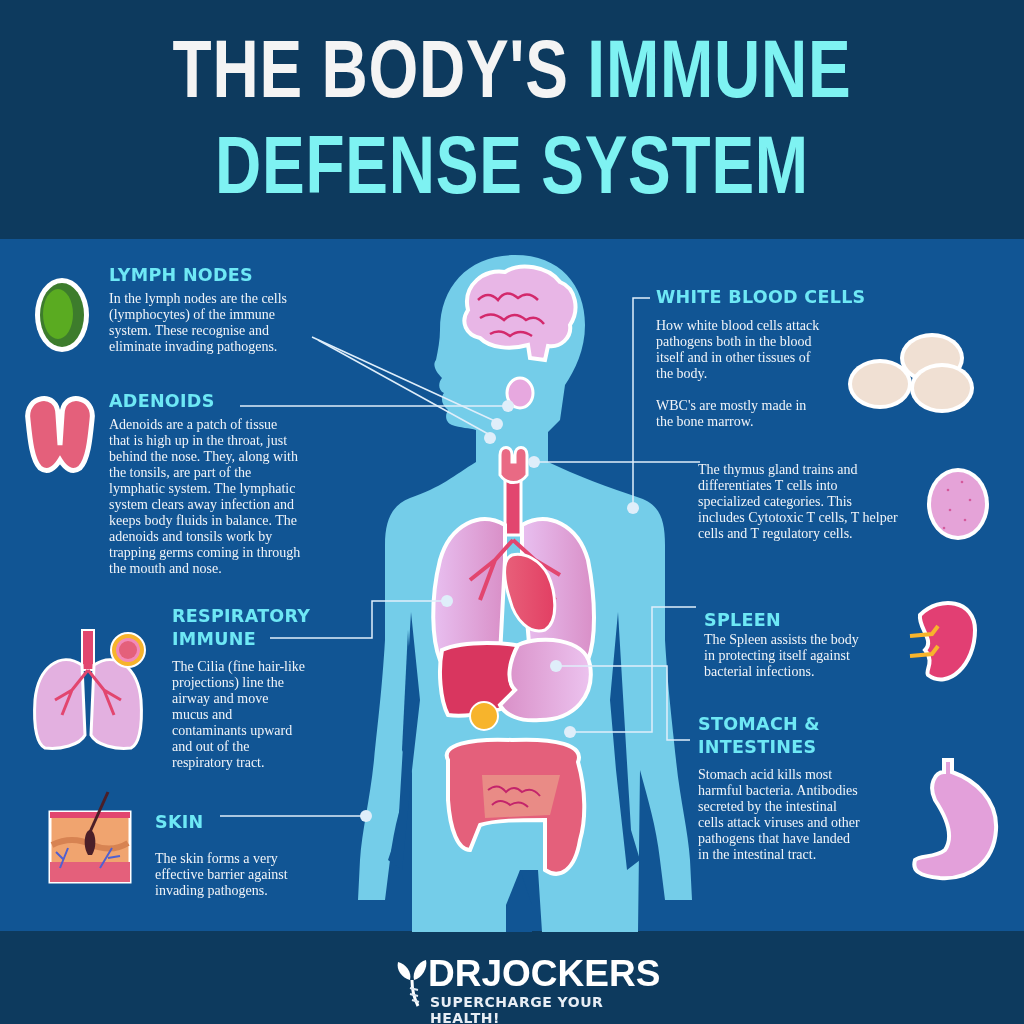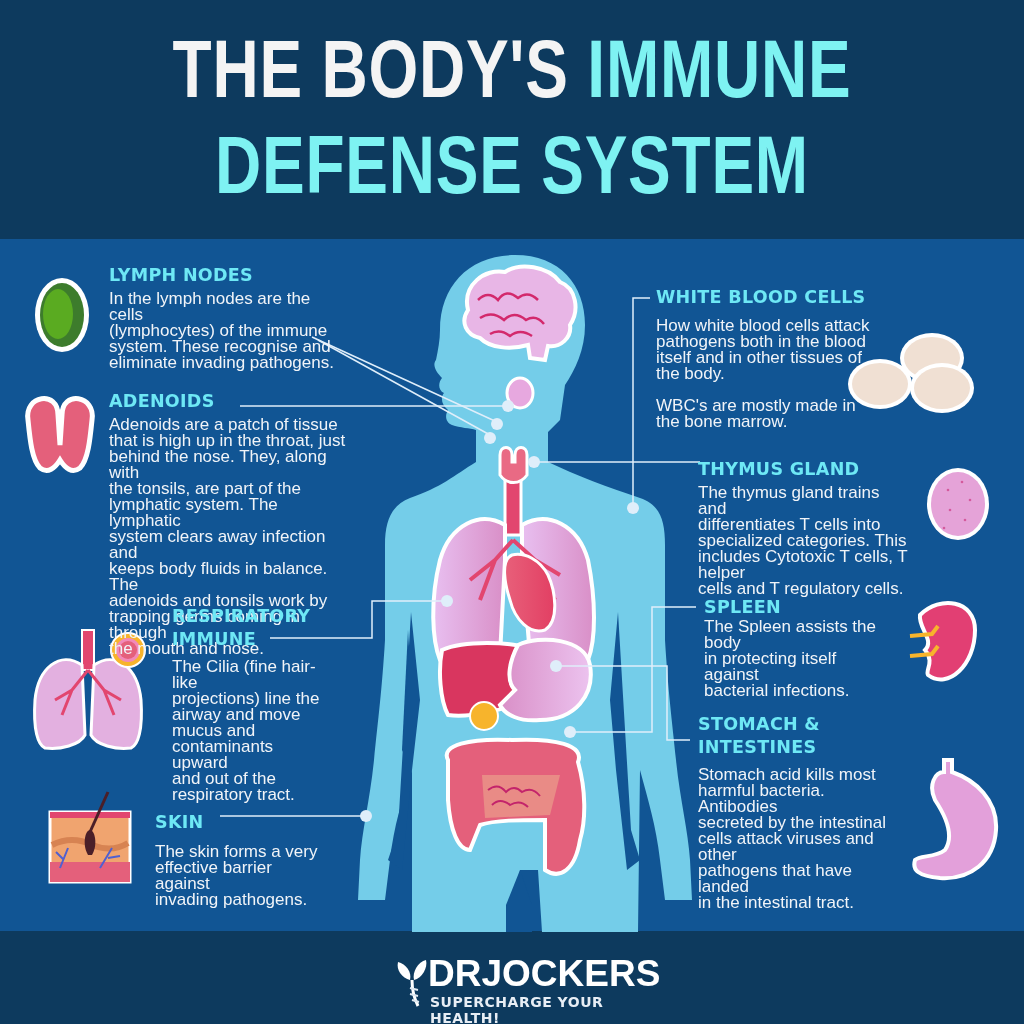--- a/index.html
+++ b/index.html
@@ -9,21 +9,21 @@
   .title { position: absolute; left: 0; width: 1024px; text-align: center; font-family: "Liberation Sans", sans-serif; font-weight: bold; font-size: 82px; letter-spacing: 1px; transform: scaleX(0.78); transform-origin: center; line-height: 82px; }
   .title.l1 { top: 28px; }
   .title.l2 { top: 124px; }
   .w { color: #f4f4f4; }
   .c { color: #7ef2f2; }
   .main { position: absolute; left: 0; top: 239px; width: 1024px; height: 692px; background: #115594; }
   .footer { position: absolute; left: 0; top: 931px; width: 1024px; height: 93px; background: #0d3a5e; }
   .art { position: absolute; left: 0; top: 0; width: 1024px; height: 1024px; }
   .sec { position: absolute; color: #fff; }
   .sec h2 { font-family: "DejaVu Sans", sans-serif; font-weight: bold; color: #6ee8f5; font-size: 17.5px; line-height: 23px; letter-spacing: 0.3px; }
-  .sec p { font-family: Liberation Sans, sans-serif; font-size: 17px; line-height: 16px; color: #f1f4f8; margin-top: 4px; white-space: pre-line; }
+  .sec p { font-family: Liberation Serif, serif; font-size: 14px; line-height: 16px; color: #f1f4f8; margin-top: 4px; white-space: pre-line; }
   .logo { position: absolute; left: 386px; top: 952px; width: 260px; height: 60px; }
   .logo-name { position: absolute; left: 42px; top: 2px; color: #fff; font-family: "Liberation Sans", sans-serif; font-size: 37px; letter-spacing: 0px; line-height: 40px; font-weight: bold; }
   .logo-tag { position: absolute; left: 44px; top: 42px; color: #e8eef5; font-family: "DejaVu Sans", sans-serif; font-weight: bold; font-size: 14px; letter-spacing: 0.5px; }
 </style>
 </head>
 <body>
 
 <div class="header">
   <div class="title l1">
     <span class="w">THE BODY'S</span>
@@ -216,46 +216,45 @@
 projections) line the
 airway and move
 mucus and
 contaminants upward
 and out of the
 respiratory tract.</p>
 </div>
 
 <div class="sec" style="left:155px; top:811px; width:170px;">
   <h2>SKIN</h2>
-  <p style="margin-top:10px">The skin forms a very
+  <p style="margin-top:17px">The skin forms a very
 effective barrier against
 invading pathogens.</p>
 </div>
 
 <div class="sec" style="left:656px; top:286px; width:260px;">
   <h2>WHITE BLOOD CELLS</h2>
   <p style="margin-top:9px">How white blood cells attack
 pathogens both in the blood
 itself and in other tissues of
 the body.
 
 WBC's are mostly made in
 the bone marrow.</p>
 </div>
 
 <div class="sec" style="left:698px; top:458px; width:210px;">
-  <h2>THYMUS GLAND</h2>
   <p>The thymus gland trains and
 differentiates T cells into
 specialized categories. This
 includes Cytotoxic T cells, T helper
 cells and T regulatory cells.</p>
 </div>
 
-<div class="sec" style="left:704px; top:596px; width:180px;">
+<div class="sec" style="left:704px; top:609px; width:180px;">
   <h2>SPLEEN</h2>
   <p style="margin-top:0">The Spleen assists the body
 in protecting itself against
 bacterial infections.</p>
 </div>
 
 <div class="sec" style="left:698px; top:713px; width:200px;">
   <h2>STOMACH &amp;</h2>
   <h2>INTESTINES</h2>
   <p style="margin-top:8px">Stomach acid kills most

